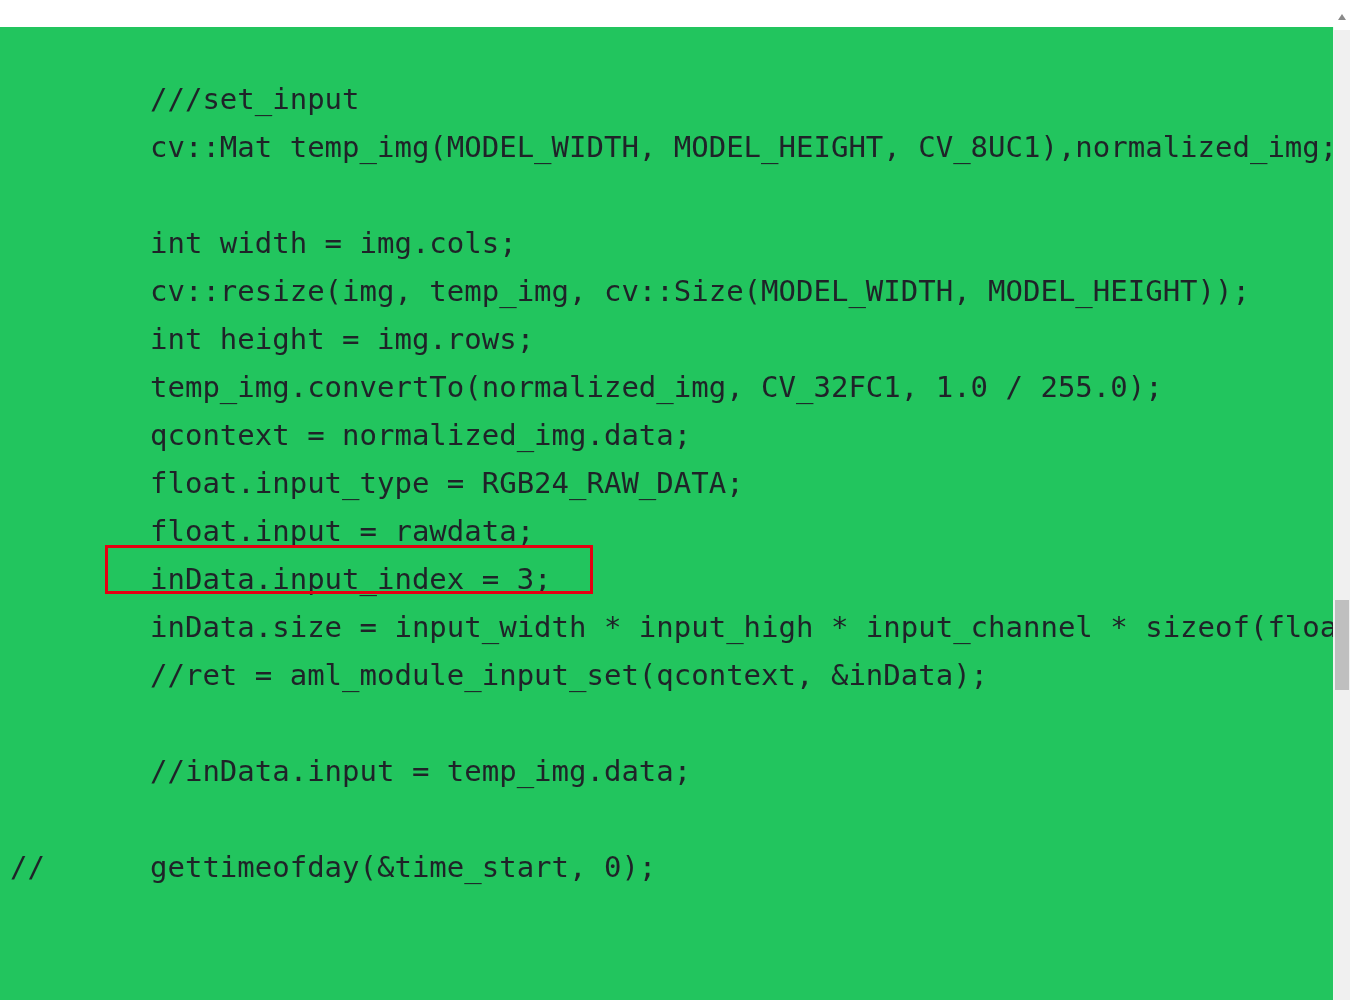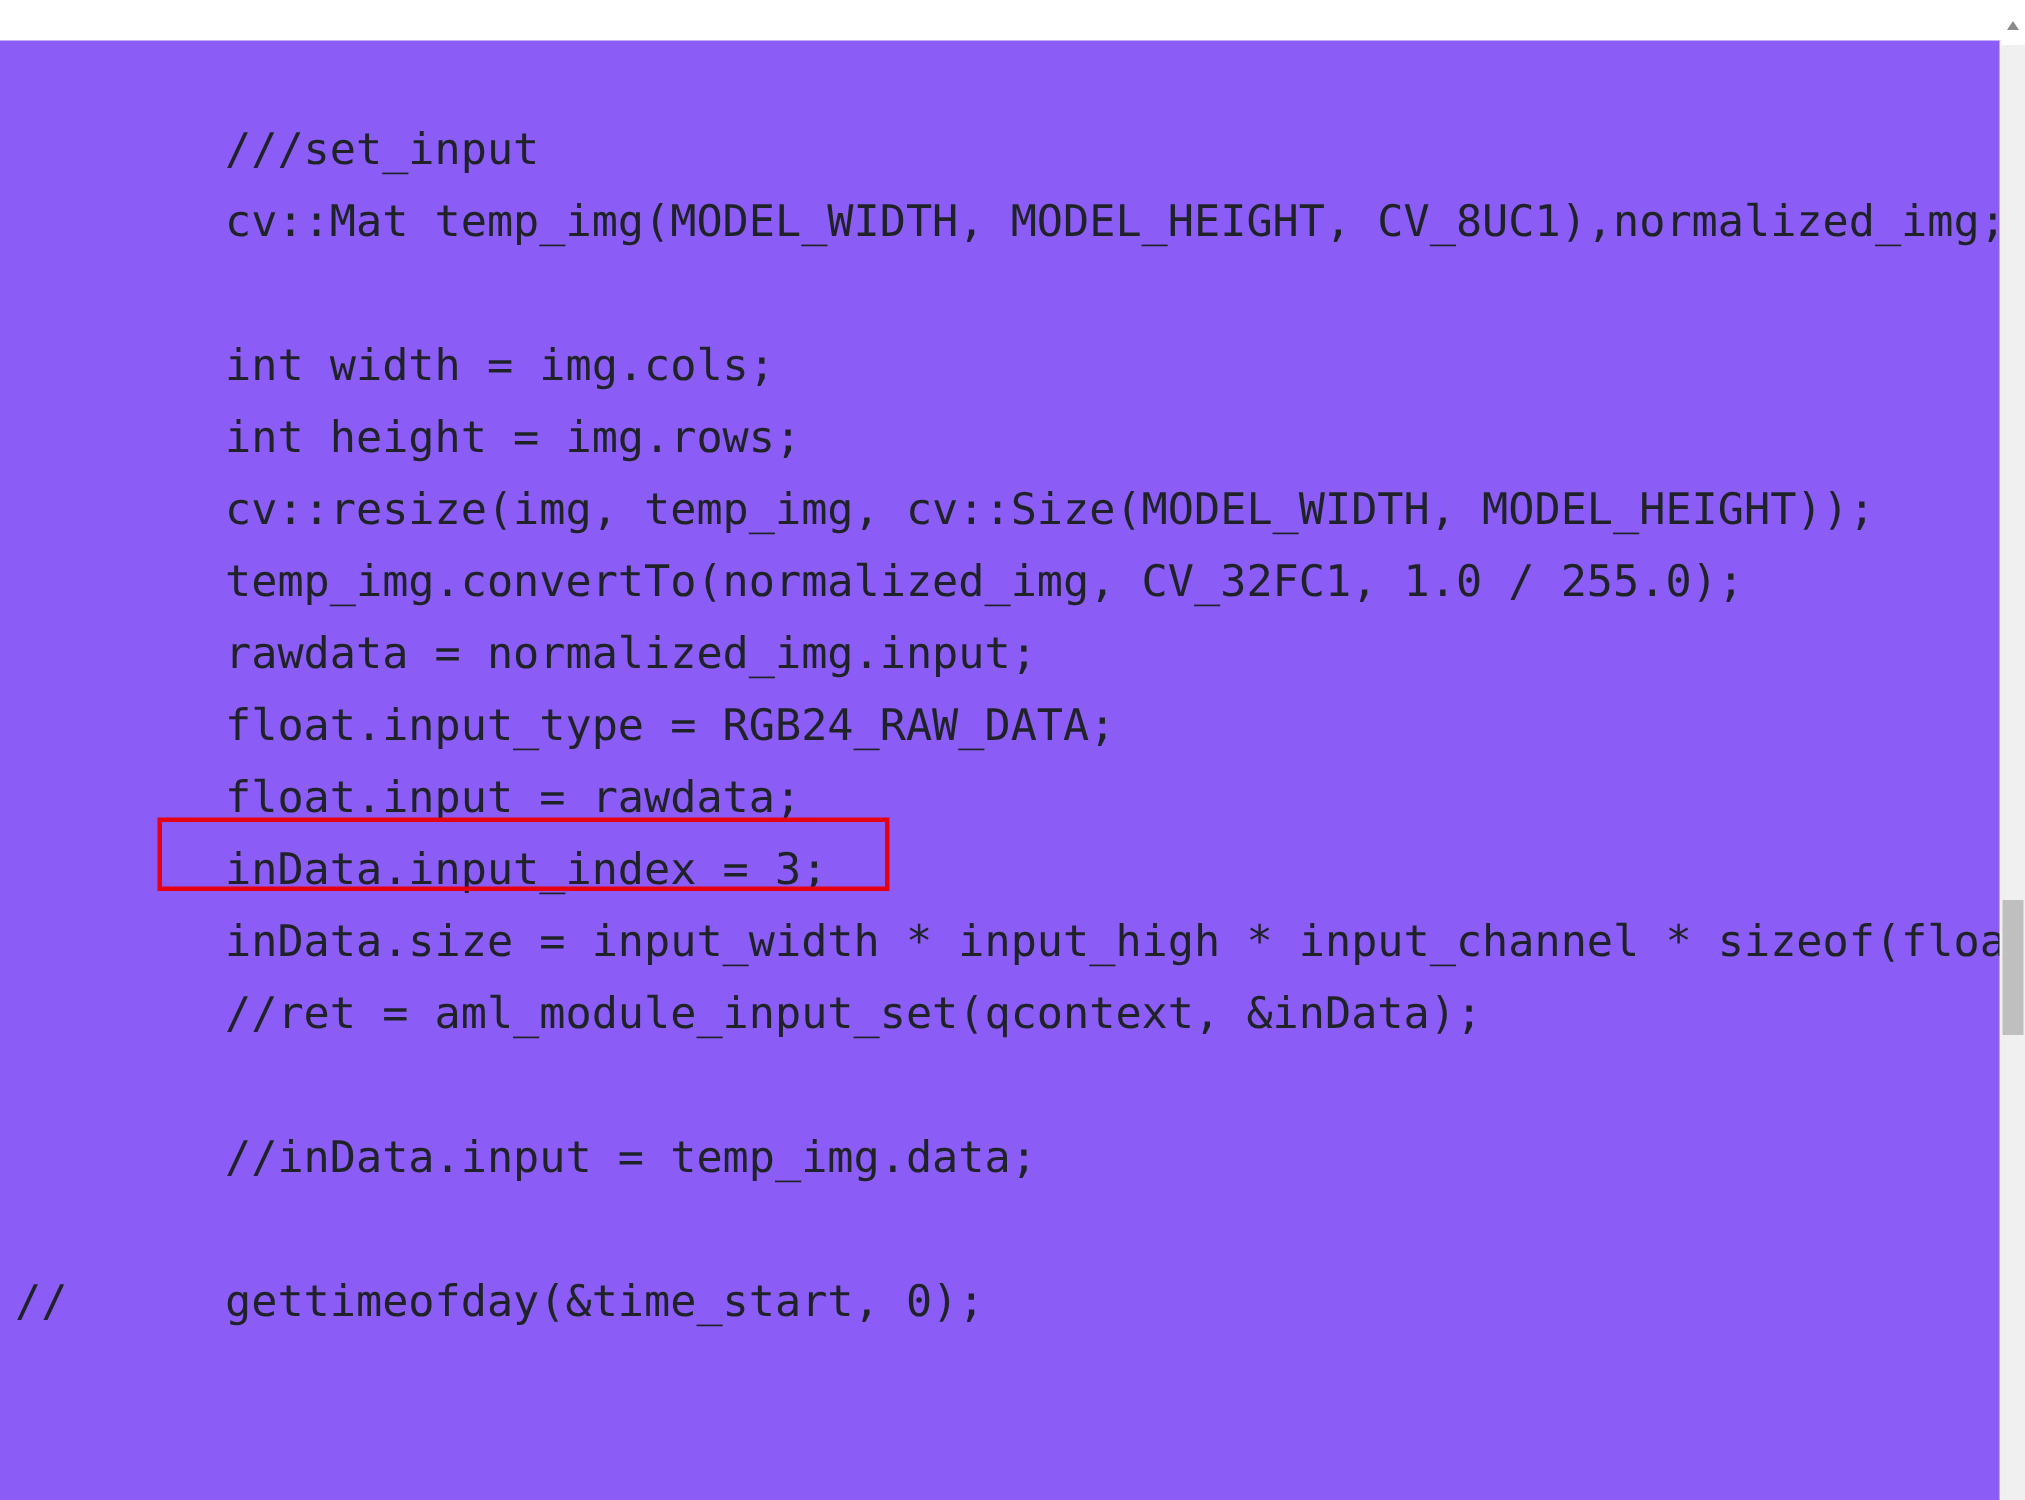--- a/index.html
+++ b/index.html
@@ -145,31 +145,31 @@
 </style>
 </head>
 <body>
 
 <div id="viewer">
 
   <div id="top-sliver">
     <span class="clipped-glyph">-</span>
   </div>
 
-  <div id="code-surface" style="background: #8b5cf6;">
+  <div id="code-surface" style="background: #22c55e;">
     <div id="code-lines" style="color: rgb(31, 35, 40);">
         <div class="code-line"><span class="gutter-comment"></span><span class="code-text"></span></div>
         <div class="code-line"><span class="gutter-comment"></span><span class="code-text">///set_input</span></div>
         <div class="code-line"><span class="gutter-comment"></span><span class="code-text">cv::Mat temp_img(MODEL_WIDTH, MODEL_HEIGHT, CV_8UC1),normalized_img;</span></div>
         <div class="code-line"><span class="gutter-comment"></span><span class="code-text"></span></div>
         <div class="code-line"><span class="gutter-comment"></span><span class="code-text">int width = img.cols;</span></div>
+        <div class="code-line"><span class="gutter-comment"></span><span class="code-text">cv::resize(img, temp_img, cv::Size(MODEL_WIDTH, MODEL_HEIGHT));</span></div>
         <div class="code-line"><span class="gutter-comment"></span><span class="code-text">int height = img.rows;</span></div>
-        <div class="code-line"><span class="gutter-comment"></span><span class="code-text">cv::resize(img, temp_img, cv::Size(MODEL_WIDTH, MODEL_HEIGHT));</span></div>
         <div class="code-line"><span class="gutter-comment"></span><span class="code-text">temp_img.convertTo(normalized_img, CV_32FC1, 1.0 / 255.0);</span></div>
-        <div class="code-line"><span class="gutter-comment"></span><span class="code-text">rawdata = normalized_img.input;</span></div>
+        <div class="code-line"><span class="gutter-comment"></span><span class="code-text">qcontext = normalized_img.data;</span></div>
         <div class="code-line"><span class="gutter-comment"></span><span class="code-text">float.input_type = RGB24_RAW_DATA;</span></div>
         <div class="code-line"><span class="gutter-comment"></span><span class="code-text">float.input = rawdata;</span></div>
         <div class="code-line"><span class="gutter-comment"></span><span class="code-text">inData.input_index = 3;</span></div>
         <div class="code-line"><span class="gutter-comment"></span><span class="code-text">inData.size = input_width * input_high * input_channel * sizeof(float);</span></div>
         <div class="code-line"><span class="gutter-comment"></span><span class="code-text">//ret = aml_module_input_set(qcontext, &amp;inData);</span></div>
         <div class="code-line"><span class="gutter-comment"></span><span class="code-text"></span></div>
         <div class="code-line"><span class="gutter-comment"></span><span class="code-text">//inData.input = temp_img.data;</span></div>
         <div class="code-line"><span class="gutter-comment"></span><span class="code-text"></span></div>
         <div class="code-line"><span class="gutter-comment">//</span><span class="code-text">gettimeofday(&amp;time_start, 0);</span></div>
       </div>

